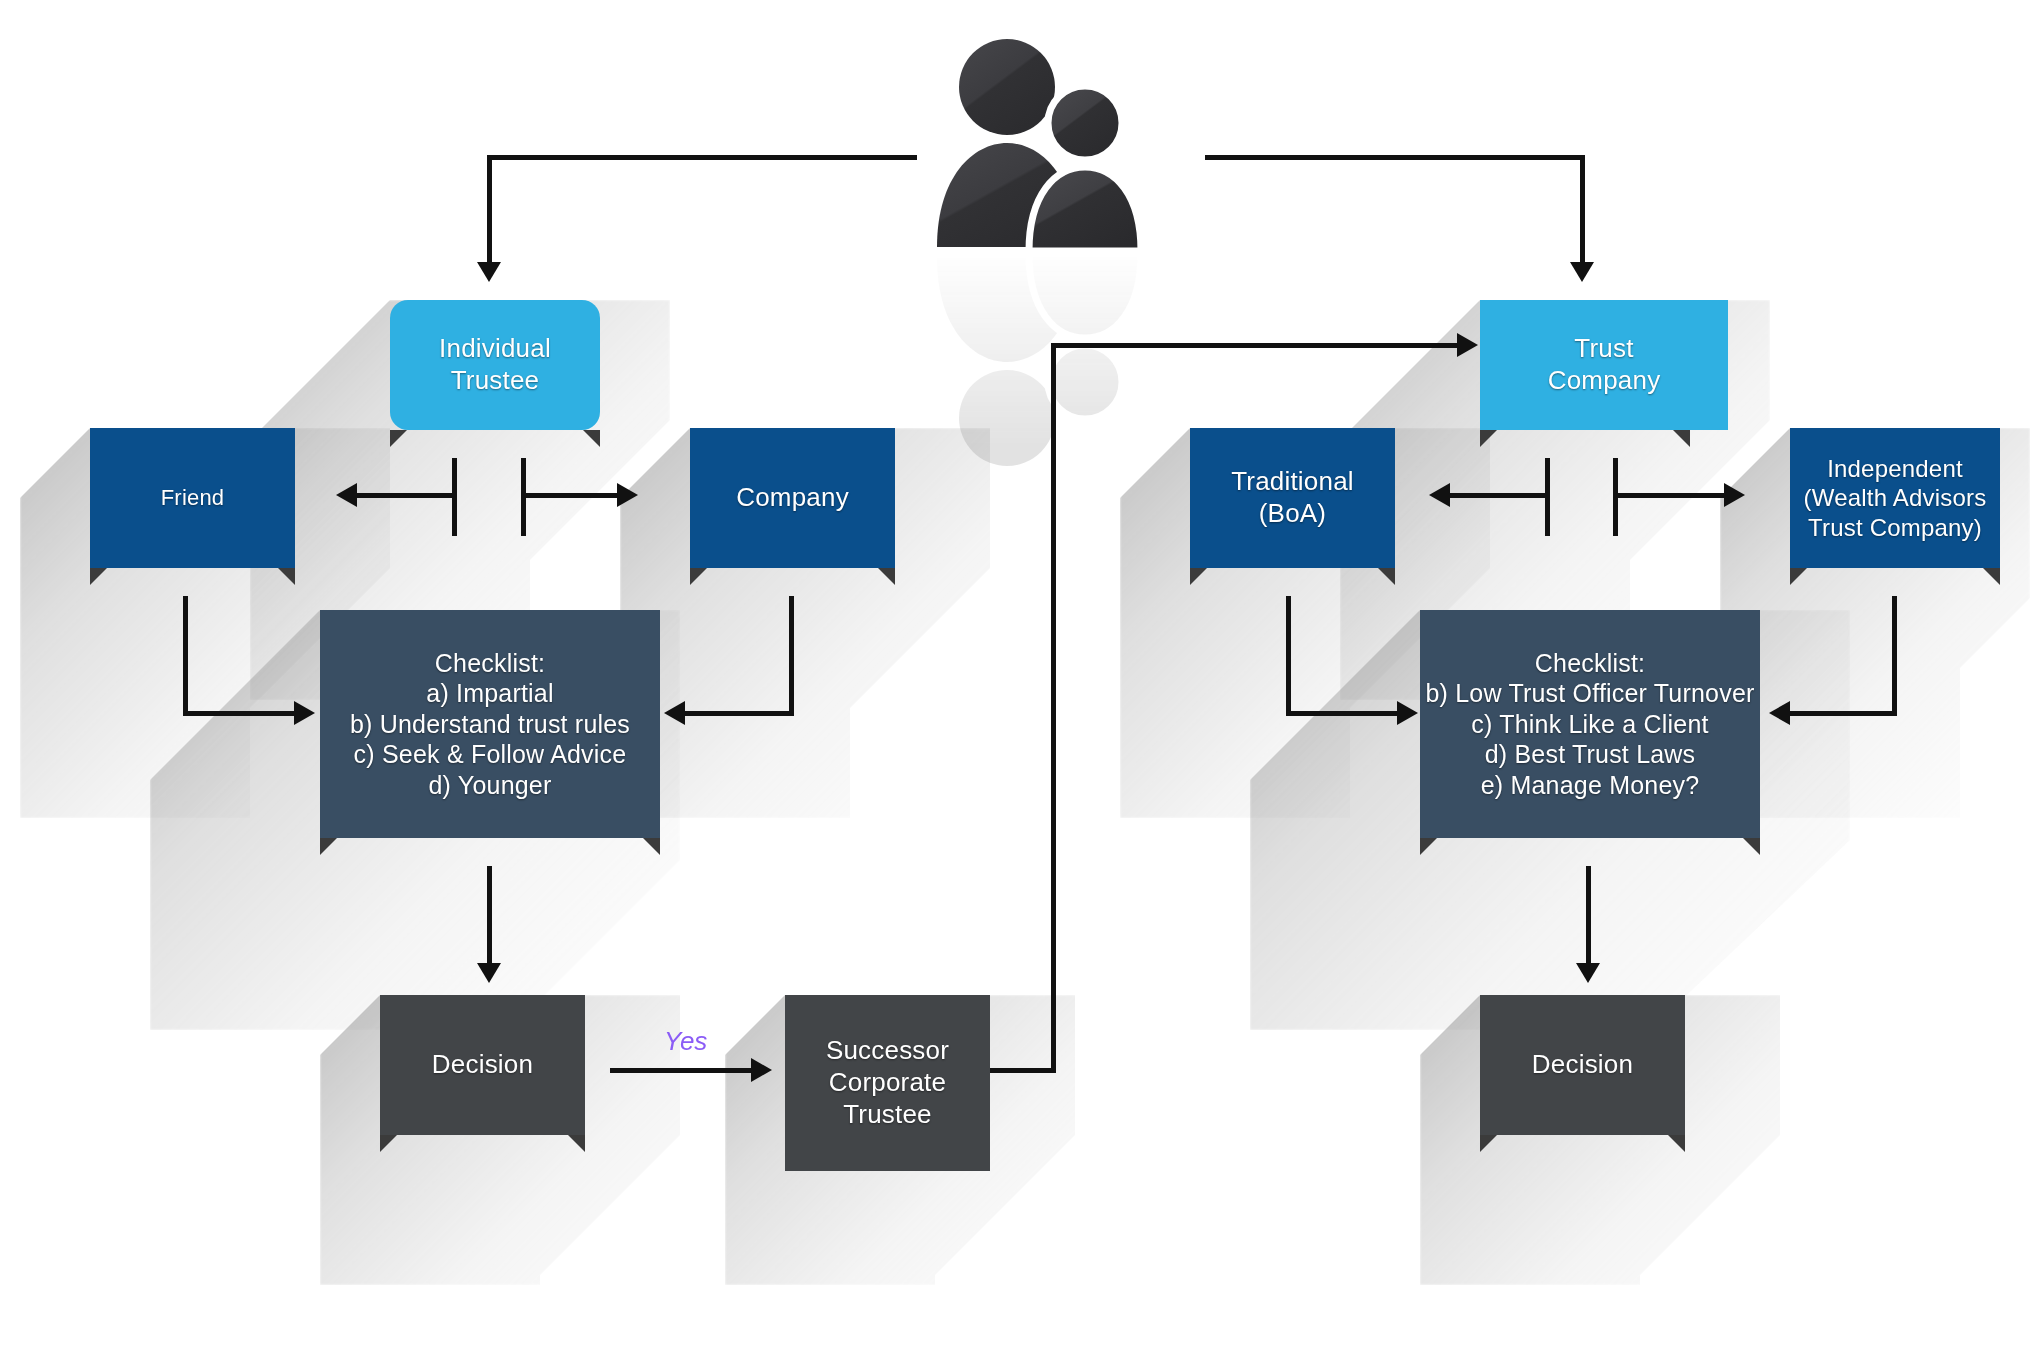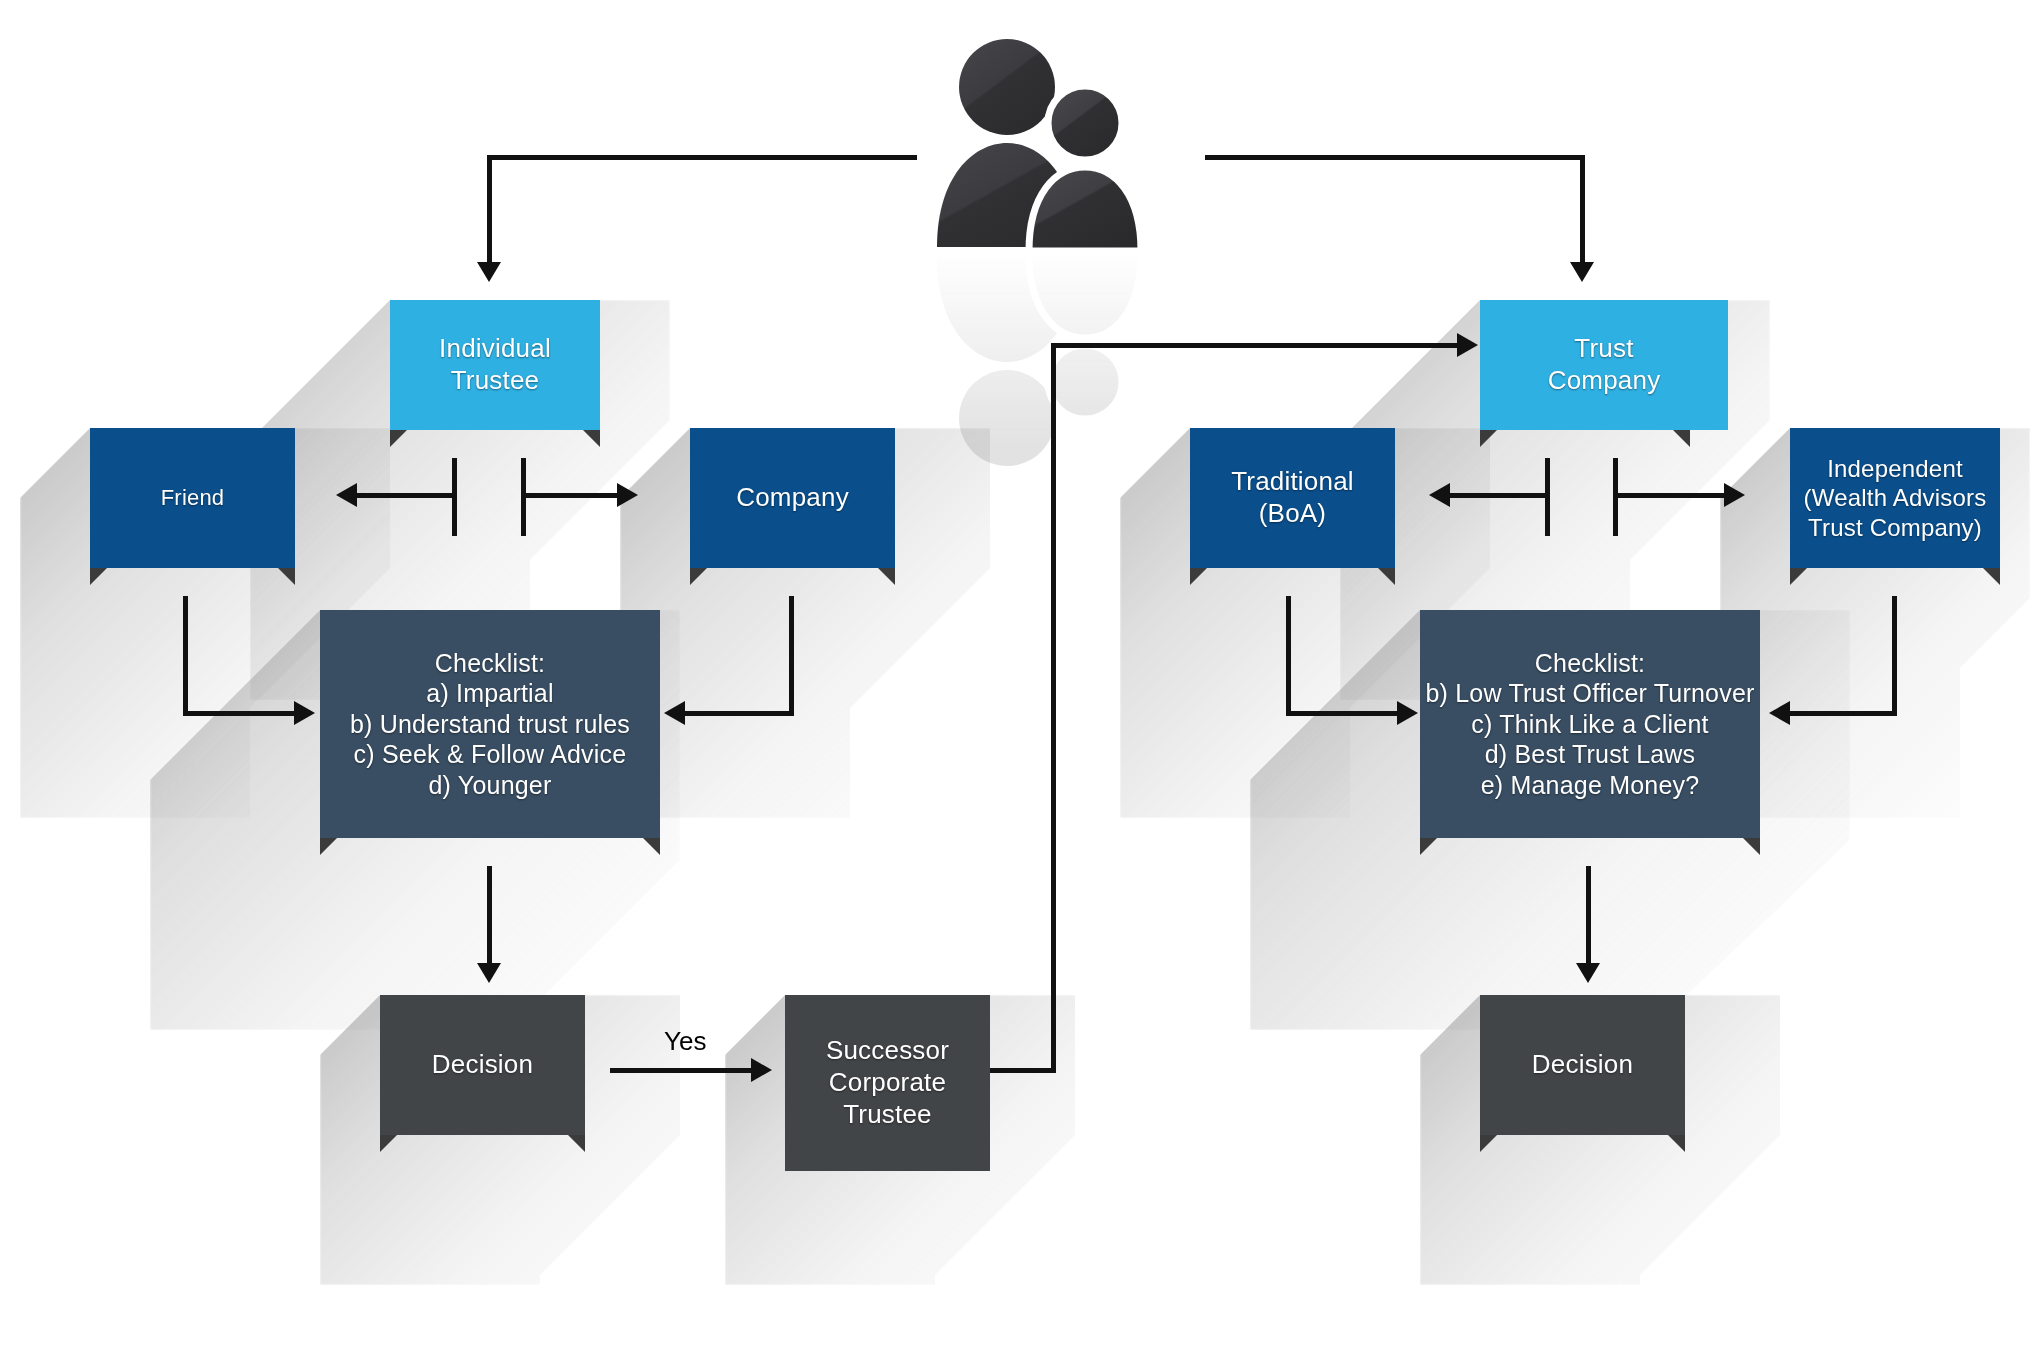--- a/index.html
+++ b/index.html
@@ -31,22 +31,22 @@
 
   
   .ln{position:absolute;background:#111;z-index:7;}
   .ln.h{height:5px;}
   .ln.v{width:5px;}
   .ah{position:absolute;width:0;height:0;z-index:8;}
   .ah.down {border-left:12px solid transparent;border-right:12px solid transparent;border-top:20px solid #111;}
   .ah.right{border-top:12px solid transparent;border-bottom:12px solid transparent;border-left:21px solid #111;}
   .ah.left {border-top:12px solid transparent;border-bottom:12px solid transparent;border-right:21px solid #111;}
 
-  .edge-label{position:absolute;z-index:9;color:#000000;font-size:26px;
-              font-family:"Liberation Sans",sans-serif;white-space:nowrap;}
+  .edge-label{position:absolute;z-index:9;color:#8b5cf6;font-size:26px;
+              font-family:"Liberation Sans",sans-serif;white-space:nowrap;font-style:italic;}
 
   
   #people{position:absolute;z-index:10;}
   #people-reflect{position:absolute;z-index:3;opacity:.17;
       transform:scaleY(-1);
       -webkit-mask-image:linear-gradient(to top,rgba(0,0,0,0) 0%,rgba(0,0,0,.85) 85%);
       mask-image:linear-gradient(to top,rgba(0,0,0,0) 0%,rgba(0,0,0,.85) 85%);}
 </style>
 </head>
 <body>
@@ -88,21 +88,21 @@
   <div class="ln h" style="left:487px;top:155px;width:430px;"></div>
   <div class="ln v" style="left:487px;top:155px;height:115px;"></div>
   <div class="ah down" style="left:477px;top:262px;"></div>
 
   <div class="ln h" style="left:1205px;top:155px;width:380px;"></div>
   <div class="ln v" style="left:1580px;top:155px;height:115px;"></div>
   <div class="ah down" style="left:1570px;top:262px;"></div>
 
   <div class="shadow45" style="left:250px;top:300px;width:420px;height:400px;
               clip-path:polygon(140px 0,420px 0,420px 120px,280px 260px,280px 400px,0 400px,0 140px);"></div>
-  <div class="node c-lightblue" style="left:390px;top:300px;width:210px;height:130px;font-size:26px;">
+  <div class="node c-lightblue" style="left:390px;top:300px;width:210px;height:130px;font-size:26px;border-radius:18px;">
     <span class="lbl">Individual<br>Trustee</span>
   </div>
   <div class="foot" style="left:390px;top:430px;width:210px;height:17px;">
       <i class="l"></i>
       <i class="r"></i>
     </div>
 
   <div class="ln v" style="left:452px;top:458px;height:78px;"></div>
   <div class="ln h" style="left:357px;top:493px;width:100px;"></div>
   <div class="ah left" style="left:336px;top:483px;"></div>

